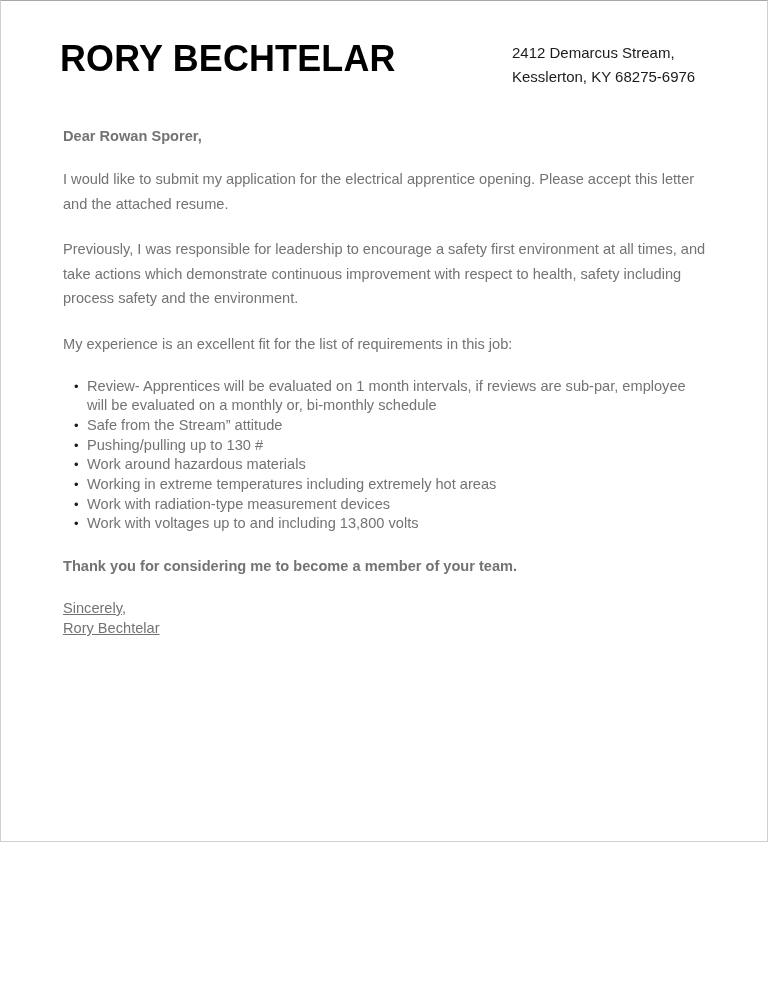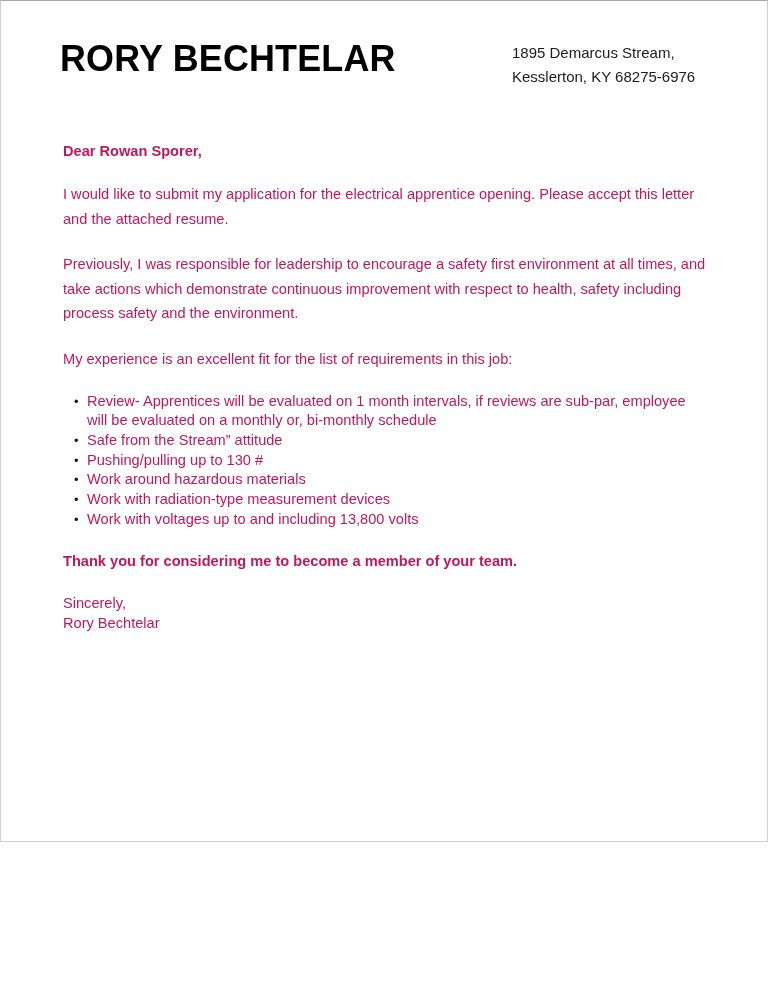--- a/index.html
+++ b/index.html
@@ -55,24 +55,24 @@
     font-size: 15px;
     line-height: 24px;
     color: #1b1b1b;
   }
   .address-line { white-space: nowrap; }
 
   
   .letter-body {
     position: absolute;
     left: 62px;
-    top: 140px;
+    top: 125px;
     width: 646px;
     font-size: 14.6px;
-    color: #be185d;
+    color: #737373;
   }
 
   .salutation {
     font-weight: bold;
     font-size: 14.6px;
     line-height: 20px;
     margin: 0 0 21px 0;
   }
 
   .para {
@@ -105,51 +105,52 @@
   .closing-thanks {
     font-weight: bold;
     line-height: 20px;
     margin: 0 0 22px 0;
   }
 
   .signoff {
     line-height: 20.5px;
     margin: 0;
   }
-  .signoff div { white-space: nowrap; }
+  .signoff div { white-space: nowrap; text-decoration: underline; }
 </style>
 </head>
 <body>
 
 <div id="page">
 
   <div class="letterhead">
     <div class="name-title">RORY BECHTELAR</div>
 
     <div class="address-block">
-      <div class="address-line">1895 Demarcus Stream,</div>
+      <div class="address-line">2412 Demarcus Stream,</div>
       <div class="address-line">Kesslerton, KY 68275-6976</div>
     </div>
   </div>
 
   <div class="letter-body">
 
     <p class="salutation">Dear Rowan Sporer,</p>
 
     <p class="para">I would like to submit my application for the electrical apprentice opening. Please accept this letter and the attached resume.</p>
 
     <p class="para">Previously, I was responsible for leadership to encourage a safety first environment at all times, and take actions which demonstrate continuous improvement with respect to health, safety including process safety and the environment.</p>
 
     <p class="para">My experience is an excellent fit for the list of requirements in this job:</p>
 
     <ul class="req-list">
       <li>Review- Apprentices will be evaluated on 1 month intervals, if reviews are sub-par, employee will be evaluated on a monthly or, bi-monthly schedule</li>
       <li>Safe from the Stream” attitude</li>
       <li>Pushing/pulling up to 130 #</li>
       <li>Work around hazardous materials</li>
+      <li>Working in extreme temperatures including extremely hot areas</li>
       <li>Work with radiation-type measurement devices</li>
       <li>Work with voltages up to and including 13,800 volts</li>
     </ul>
 
     <p class="closing-thanks">Thank you for considering me to become a member of your team.</p>
 
     <div class="signoff">
       <div>Sincerely,</div>
       <div>Rory Bechtelar</div>
     </div>

